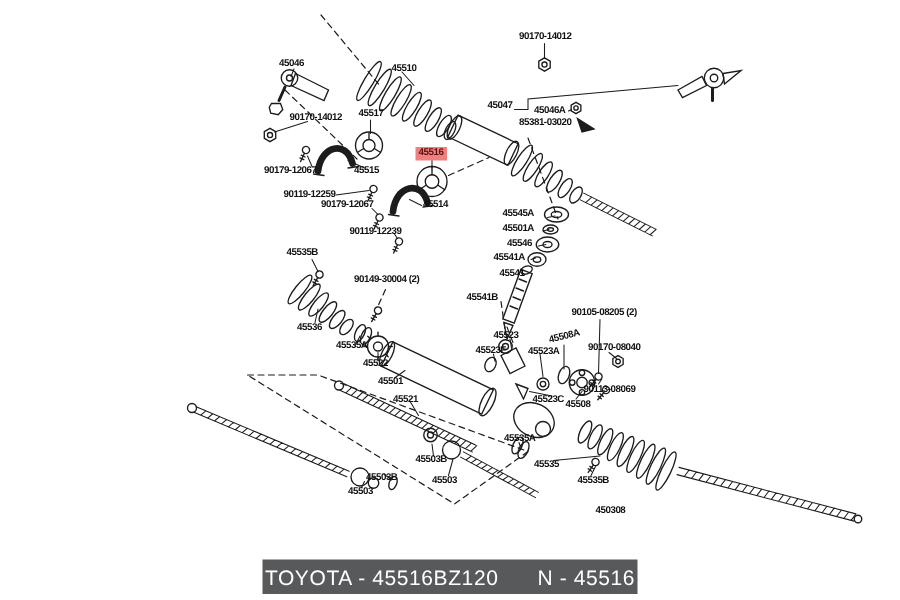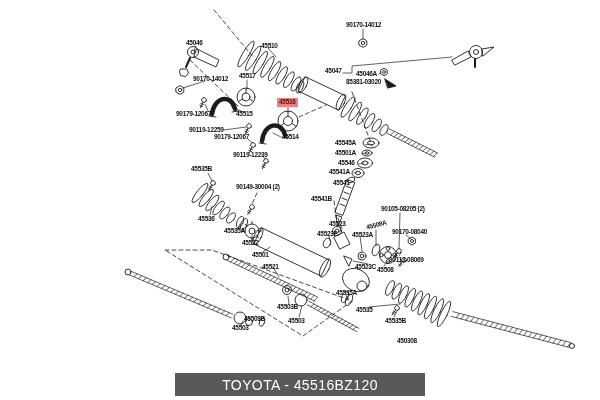--- a/index.html
+++ b/index.html
@@ -298,14 +298,15 @@
       <div class="part-label" style="left: 244px; top: 316px;">45503B</div>
       <div class="part-label" style="left: 232px; top: 325px;">45503</div>
       <div class="part-label" style="left: 336px; top: 290px;">45535A</div>
       <div class="part-label" style="left: 356px; top: 307px;">45535</div>
       <div class="part-label" style="left: 385px; top: 318px;">45535B</div>
       <div class="part-label" style="left: 397px; top: 338px;">450308</div>
     </div>
 
   <div id="footer" style="background: rgb(88, 89, 91); color: rgb(255, 255, 255);">
     <span>TOYOTA - 45516BZ120</span>
+    <span>N - 45516</span>
   </div>
 </div>
 
 </body></html>

